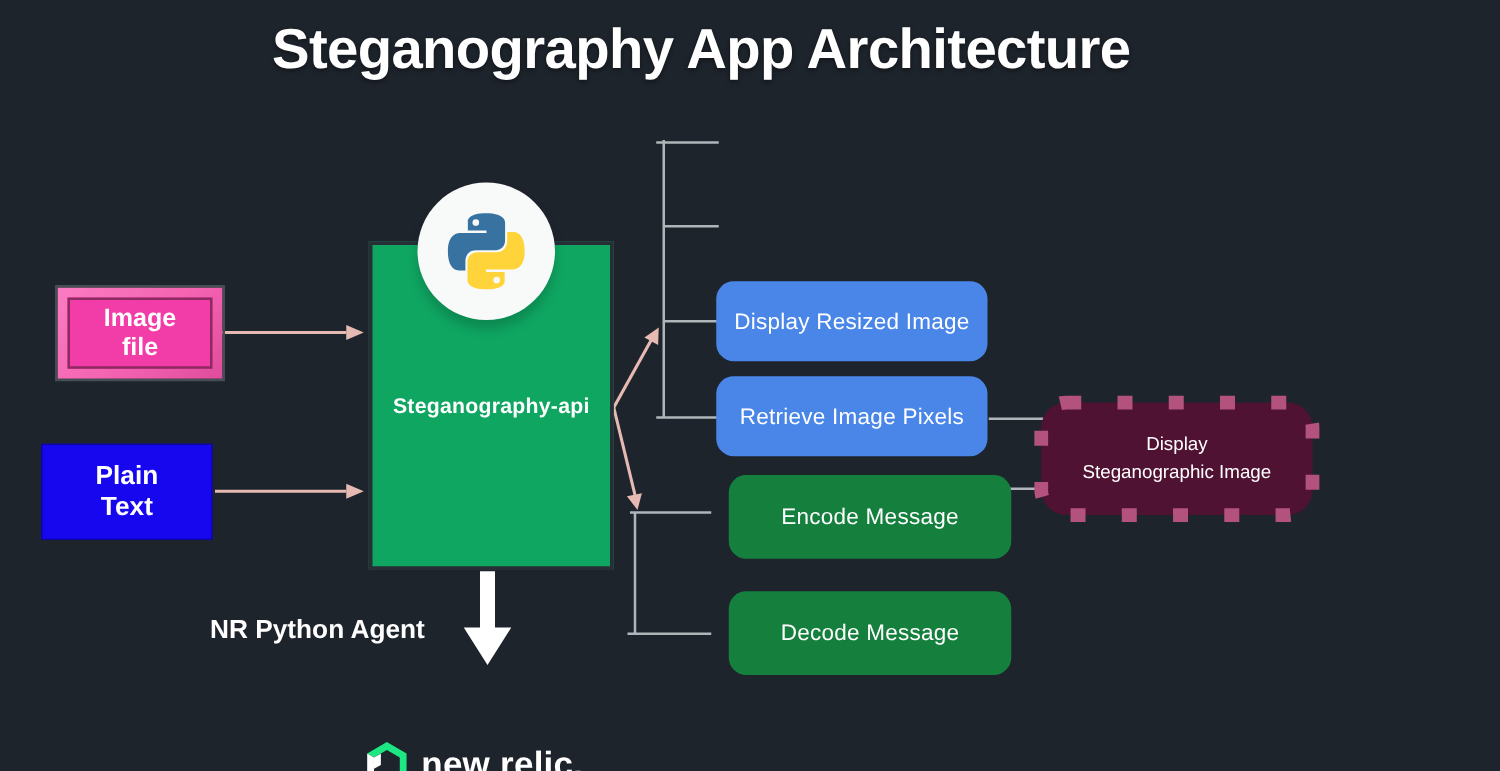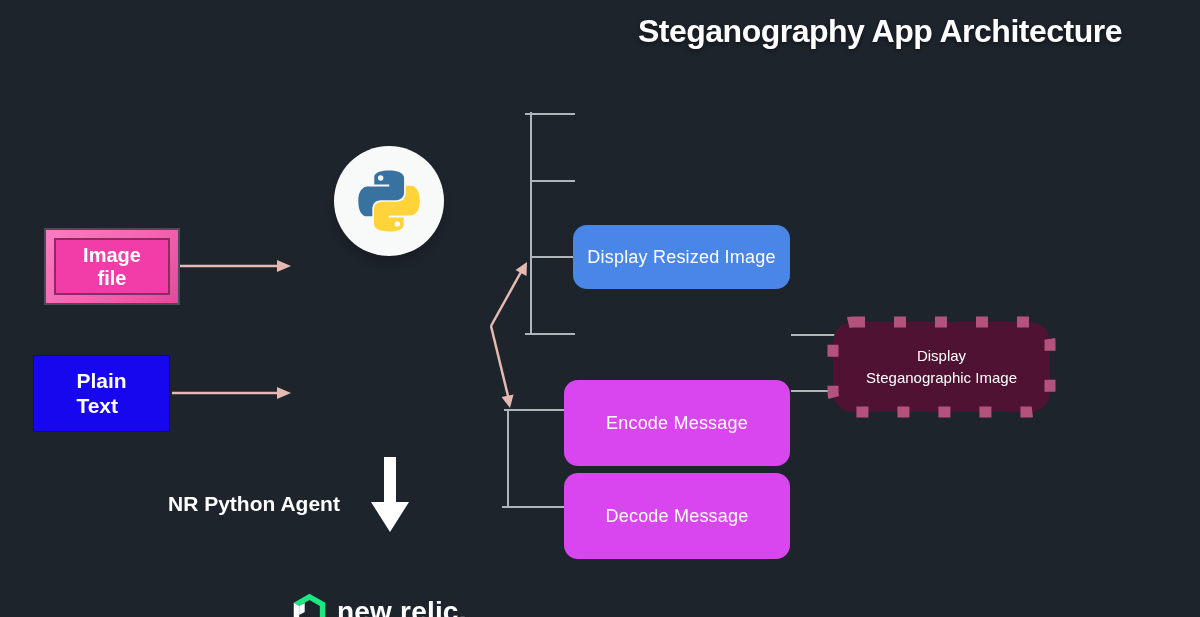--- a/index.html
+++ b/index.html
@@ -5,22 +5,22 @@
   html,body{margin:0;padding:0;background:#12161c;}
   .stage{
     position:relative;width:1200px;height:617px;overflow:hidden;
     background:#1e242c;
     font-family:"Liberation Sans","DejaVu Sans",sans-serif;
     color:#fff;
   }
   .abs{position:absolute;}
   
   .title{
-    left:0;top:13px;width:1122px;text-align:right;
-    font-size:32px;font-weight:700;letter-spacing:-.5px;color:#fff;
+    left:0;top:13px;width:1122px;text-align:center;
+    font-size:45px;font-weight:700;letter-spacing:-.5px;color:#fff;
     text-shadow:0 2px 4px rgba(0,0,0,.45);
   }
   
   .connectors{left:0;top:0;pointer-events:none;}
   
   .image-file{
     left:32px;top:228px;width:136px;height:77px;box-sizing:border-box;
     border:2px solid #474d55;
     background:linear-gradient(135deg,#fa7cc2 0%,#f463b1 55%,#e04c9c 100%);
     padding:8px;
@@ -30,21 +30,21 @@
     width:100%;height:100%;box-sizing:border-box;
     background:#f23da8;border:2px solid #8d2a60;
     display:flex;align-items:center;justify-content:center;
     font-size:20px;font-weight:700;line-height:1.12;text-align:center;
     white-space:pre-line;color:#fff;
   }
   .plain-text{
     left:33px;top:355px;width:137px;height:77px;box-sizing:border-box;
     background:#1607ef;border:1px solid #0e049f;
     display:flex;align-items:center;justify-content:center;
-    font-size:21px;font-weight:700;line-height:1.15;
+    font-size:21px;font-weight:700;line-height:1.15;text-align:center;
     white-space:pre-line;color:#fff;
   }
   
   .api-box{
     left:295px;top:193px;width:196px;height:263px;box-sizing:border-box;
     background:#0fa662;border:3px solid #272e36;
     display:flex;align-items:center;justify-content:center;
   }
   .api-box .label{font-size:17px;font-weight:700;color:#fff;letter-spacing:.2px;}
   .python-circle{
@@ -52,21 +52,21 @@
     background:#f8f9f9;display:flex;align-items:center;justify-content:center;
     box-shadow:0 7px 9px rgba(0,0,0,.18);
   }
   
   .method{
     left:573px;width:217px;height:64px;border-radius:14px;
     display:flex;align-items:center;justify-content:center;
     font-size:18px;color:#fff;letter-spacing:.2px;
   }
   .method.blue{background:#4a86e8;}
-  .method.red{left:564px;width:226px;height:86px;background:#d946ef;}
+  .method.red{left:583px;width:226px;height:67px;background:#15803d;}
   
   .output-text{
     left:833px;top:322px;width:217px;height:90px;
     display:flex;align-items:center;justify-content:center;
     font-size:15px;line-height:1.5;text-align:center;white-space:pre-line;color:#fff;
   }
   
   .agent-label{left:168px;top:492px;font-size:21px;font-weight:700;color:#fff;}
   .brand{left:292px;top:554px;display:flex;align-items:center;gap:10px;margin-top:38px;}
   .brand .wordmark{font-size:28px;font-weight:600;color:#fff;letter-spacing:.2px;}
@@ -107,30 +107,36 @@
   <div class="abs image-file">
     <div class="inner">Image
 file</div>
   </div>
 
   <div class="abs plain-text">
     <span>Plain
 Text</span>
   </div>
 
+  <div class="abs api-box">
+    <span class="label">Steganography-api</span>
+  </div>
 
   <div class="abs python-circle">
     <svg width="74" height="74" viewBox="0 0 110 110">
       <path fill="#3772a0" d="M54.9 9.7c-23.3 0-21.8 10.1-21.8 10.1l0 10.5h22.2v3.1H24.3S9.4 31.7 9.4 55.2s13 22.6 13 22.6h7.8V66.9s-.4-13 12.8-13h22s12.4.2 12.4-12V21.4S79.3 9.7 54.9 9.7zM42.6 16.8a4 4 0 1 1 0 8 4 4 0 0 1 0-8z"></path>
       <path fill="#ffd43b" d="M55.1 100.3c23.3 0 21.8-10.1 21.8-10.1l0-10.5H54.7v-3.1h31.1s14.9 1.7 14.9-21.8-13-22.6-13-22.6h-7.8v10.9s.4 13-12.8 13h-22s-12.4-.2-12.4 12v20.5s-1.9 11.7 22.5 11.7zM67.4 93.2a4 4 0 1 1 0-8 4 4 0 0 1 0 8z"></path>
     </svg>
   </div>
 
   <div class="abs method blue" style="top:225px">
       <span>Display Resized Image</span>
+    </div>
+  <div class="abs method blue" style="top:301px">
+      <span>Retrieve Image Pixels</span>
     </div>
 
   <div class="abs method red" style="top:380px">
       <span>Encode Message</span>
     </div>
   <div class="abs method red" style="top:473px">
       <span>Decode Message</span>
     </div>
 
   <svg class="abs" style="left:820px;top:309px" width="243" height="116" viewBox="0 0 243 116">

